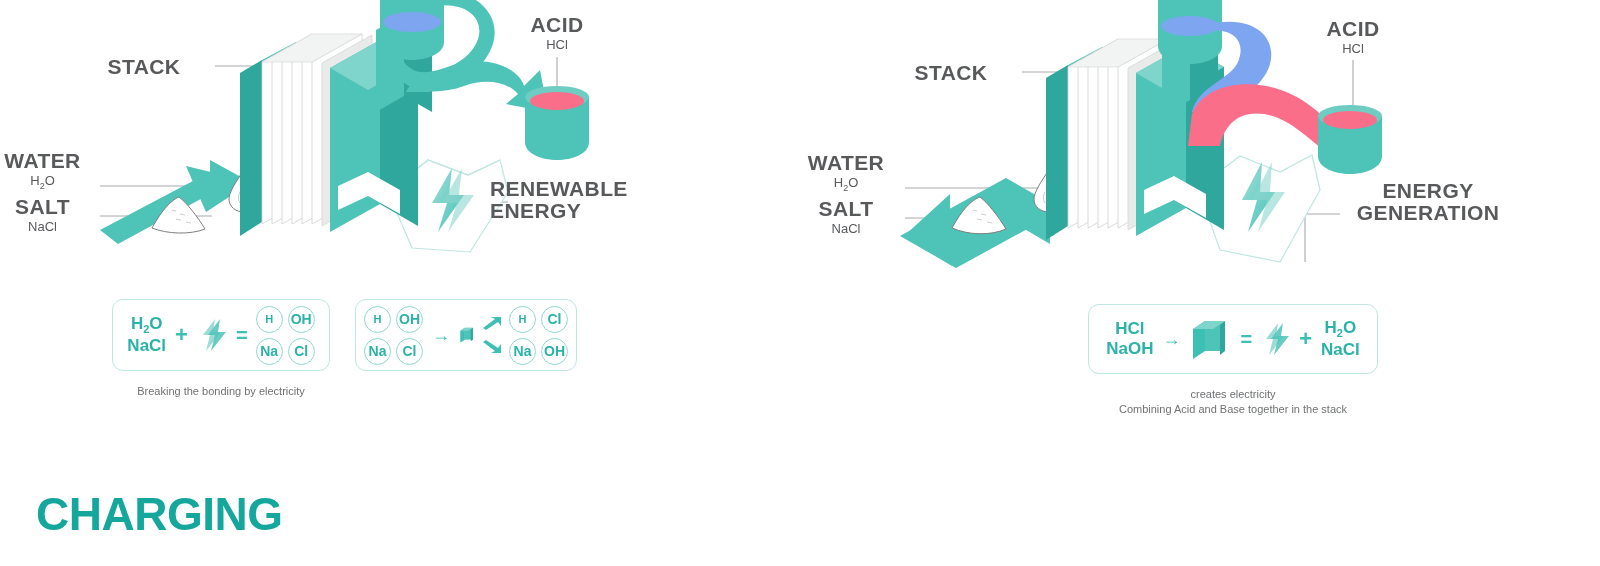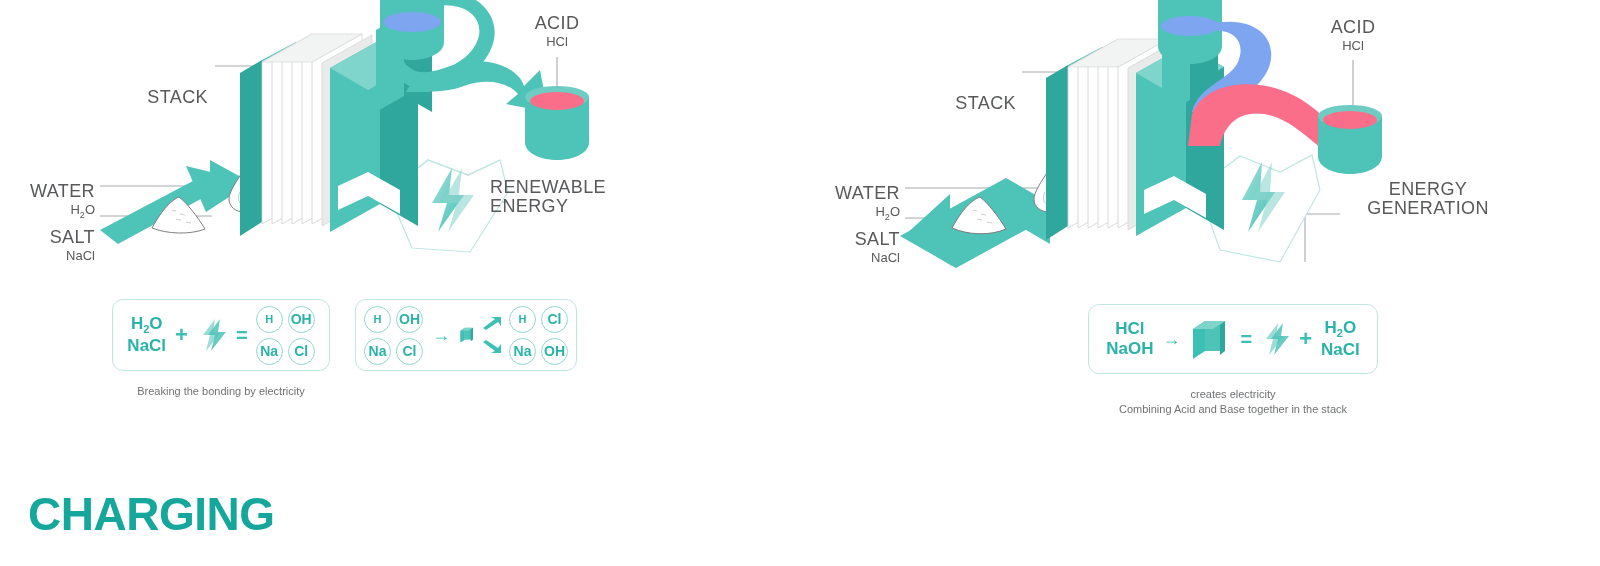--- a/index.html
+++ b/index.html
@@ -9,23 +9,23 @@
     position:relative;
   }
   .panel{position:absolute;top:0;height:566px;width:800px;}
   #panel-charging{left:0;}
   #panel-discharging{left:800px;}
 
   .stage{position:absolute;left:0;top:0;width:800px;height:290px;}
   .svgstage{position:absolute;left:0;top:0;width:800px;height:290px;overflow:visible;}
 
   .lbl{position:absolute;color:#58595b;line-height:1.05;}
-  .lbl .big{font-size:18px;font-weight:normal;letter-spacing:.4px;display:block;}
+  .lbl .big{font-size:21px;font-weight:bold;letter-spacing:.4px;display:block;}
   .lbl .sub{font-size:13px;font-weight:normal;display:block;margin-top:2px;}
-  .lbl.r{text-align:right;margin-top:32px;}
+  .lbl.r{text-align:center;}
   .lbl.c{text-align:center;}
   .lbl .sub sub{font-size:9px;}
 
   .eqwrap{position:absolute;}
   .eqbox{
     border:1.4px solid #bfe6e2;border-radius:11px;background:#ffffff;
     display:flex;align-items:center;justify-content:center;box-sizing:border-box;
   }
   .eqcap{
     margin-top:13px;text-align:center;color:#6f7173;font-size:11px;line-height:1.35;
@@ -39,21 +39,21 @@
     width:27px;height:27px;border-radius:50%;border:1.4px solid #8fd8d2;
     color:#2bb3a8;font-size:11px;font-weight:bold;
     display:flex;align-items:center;justify-content:center;box-sizing:border-box;
   }
   .ion.sm{font-size:14px;}
   .arrowsCol{display:flex;flex-direction:column;gap:10px;margin:0 7px;}
 
   .bigtitle{
     position:absolute;color:#16a79c;font-weight:bold;font-size:46px;letter-spacing:-.5px;
   }
-  #title-charging{left:28px;top:487px;}
+  #title-charging{left:36px;top:487px;}
 </style>
 </head>
 <body>
 
 <div class="panel" id="panel-charging">
 
   <div class="stage">
     <svg class="svgstage" viewBox="0 0 800 290">
       <defs>
         <linearGradient id="boltGradL" x1="0" y1="0" x2="1" y2="1">

